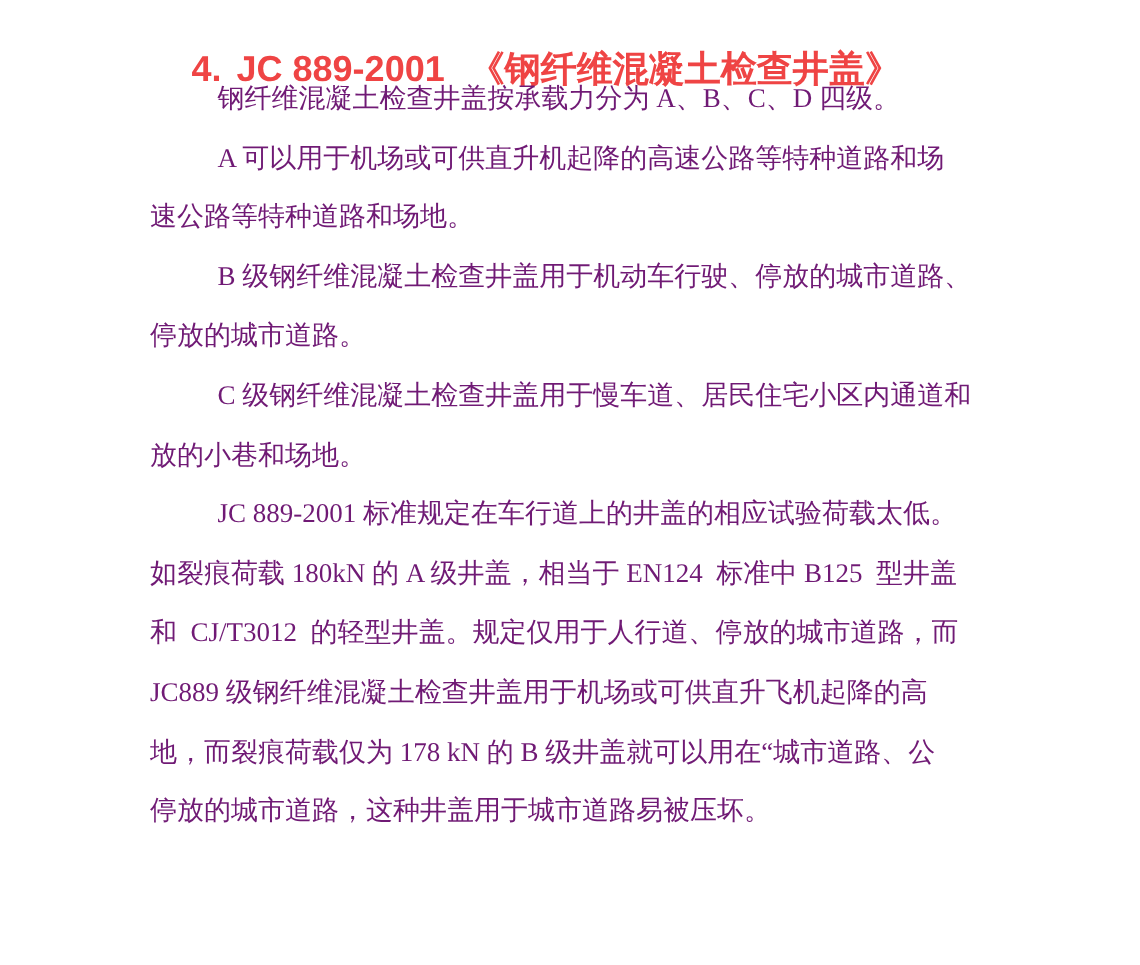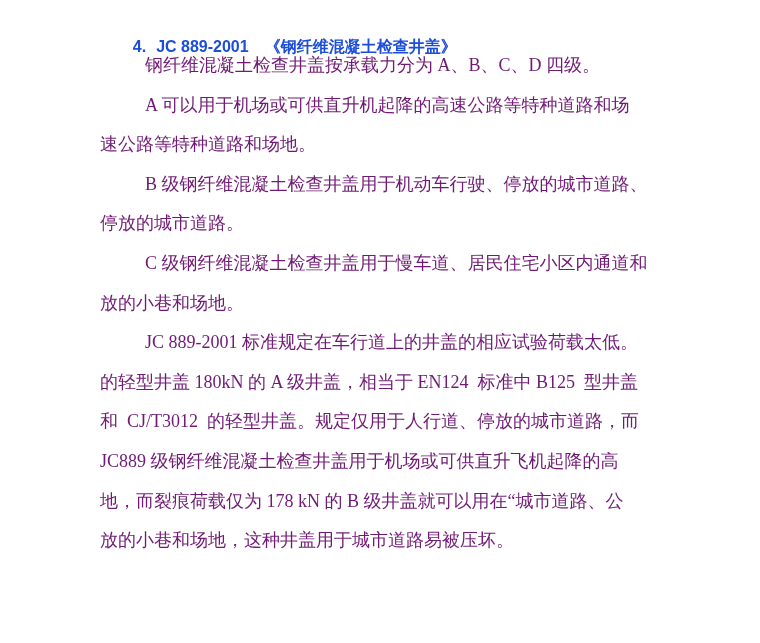--- a/index.html
+++ b/index.html
@@ -12,28 +12,28 @@
     font-family: "Liberation Serif", serif;
     color: #111111;
   }
   .page {
     position: absolute;
     inset: 0;
     background: #ffffff;
   }
   .doc-title {
     position: absolute;
-    left: 115px;
+    left: 101px;
     top: 5px;
     font-family: "Liberation Sans", sans-serif;
     font-weight: 700;
-    font-size: 16px;
+    font-size: 24px;
     line-height: 28px;
     white-space: pre;
-    color: #1d4ed8;
+    color: #ef4444;
   }
   .doc-title .t-num { margin-right: 10px; }
   .doc-title .t-code { margin-right: 16px; }
   .doc-body {
     position: absolute;
     left: 100px;
     top: 46px;
     width: 565px;
   }
   .line {
@@ -58,20 +58,20 @@
 
   <div class="doc-body">
     <div class="line indent">钢纤维混凝土检查井盖按承载力分为 A、B、C、D 四级。</div>
     <div class="line indent">A 可以用于机场或可供直升机起降的高速公路等特种道路和场</div>
     <div class="line">速公路等特种道路和场地。</div>
     <div class="line indent">B 级钢纤维混凝土检查井盖用于机动车行驶、停放的城市道路、</div>
     <div class="line">停放的城市道路。</div>
     <div class="line indent">C 级钢纤维混凝土检查井盖用于慢车道、居民住宅小区内通道和</div>
     <div class="line">放的小巷和场地。</div>
     <div class="line indent">JC 889-2001 标准规定在车行道上的井盖的相应试验荷载太低。</div>
-    <div class="line">的轻型井盖 180kN 的 A 级井盖，相当于 EN124  标准中 B125  型井盖</div>
+    <div class="line">如裂痕荷载 180kN 的 A 级井盖，相当于 EN124  标准中 B125  型井盖</div>
     <div class="line">和  CJ/T3012  的轻型井盖。规定仅用于人行道、停放的城市道路，而</div>
     <div class="line">JC889 级钢纤维混凝土检查井盖用于机场或可供直升飞机起降的高</div>
     <div class="line">地，而裂痕荷载仅为 178 kN 的 B 级井盖就可以用在“城市道路、公</div>
-    <div class="line">放的小巷和场地，这种井盖用于城市道路易被压坏。</div>
+    <div class="line">停放的城市道路，这种井盖用于城市道路易被压坏。</div>
   </div>
 
 </div>
 
 </body></html>

